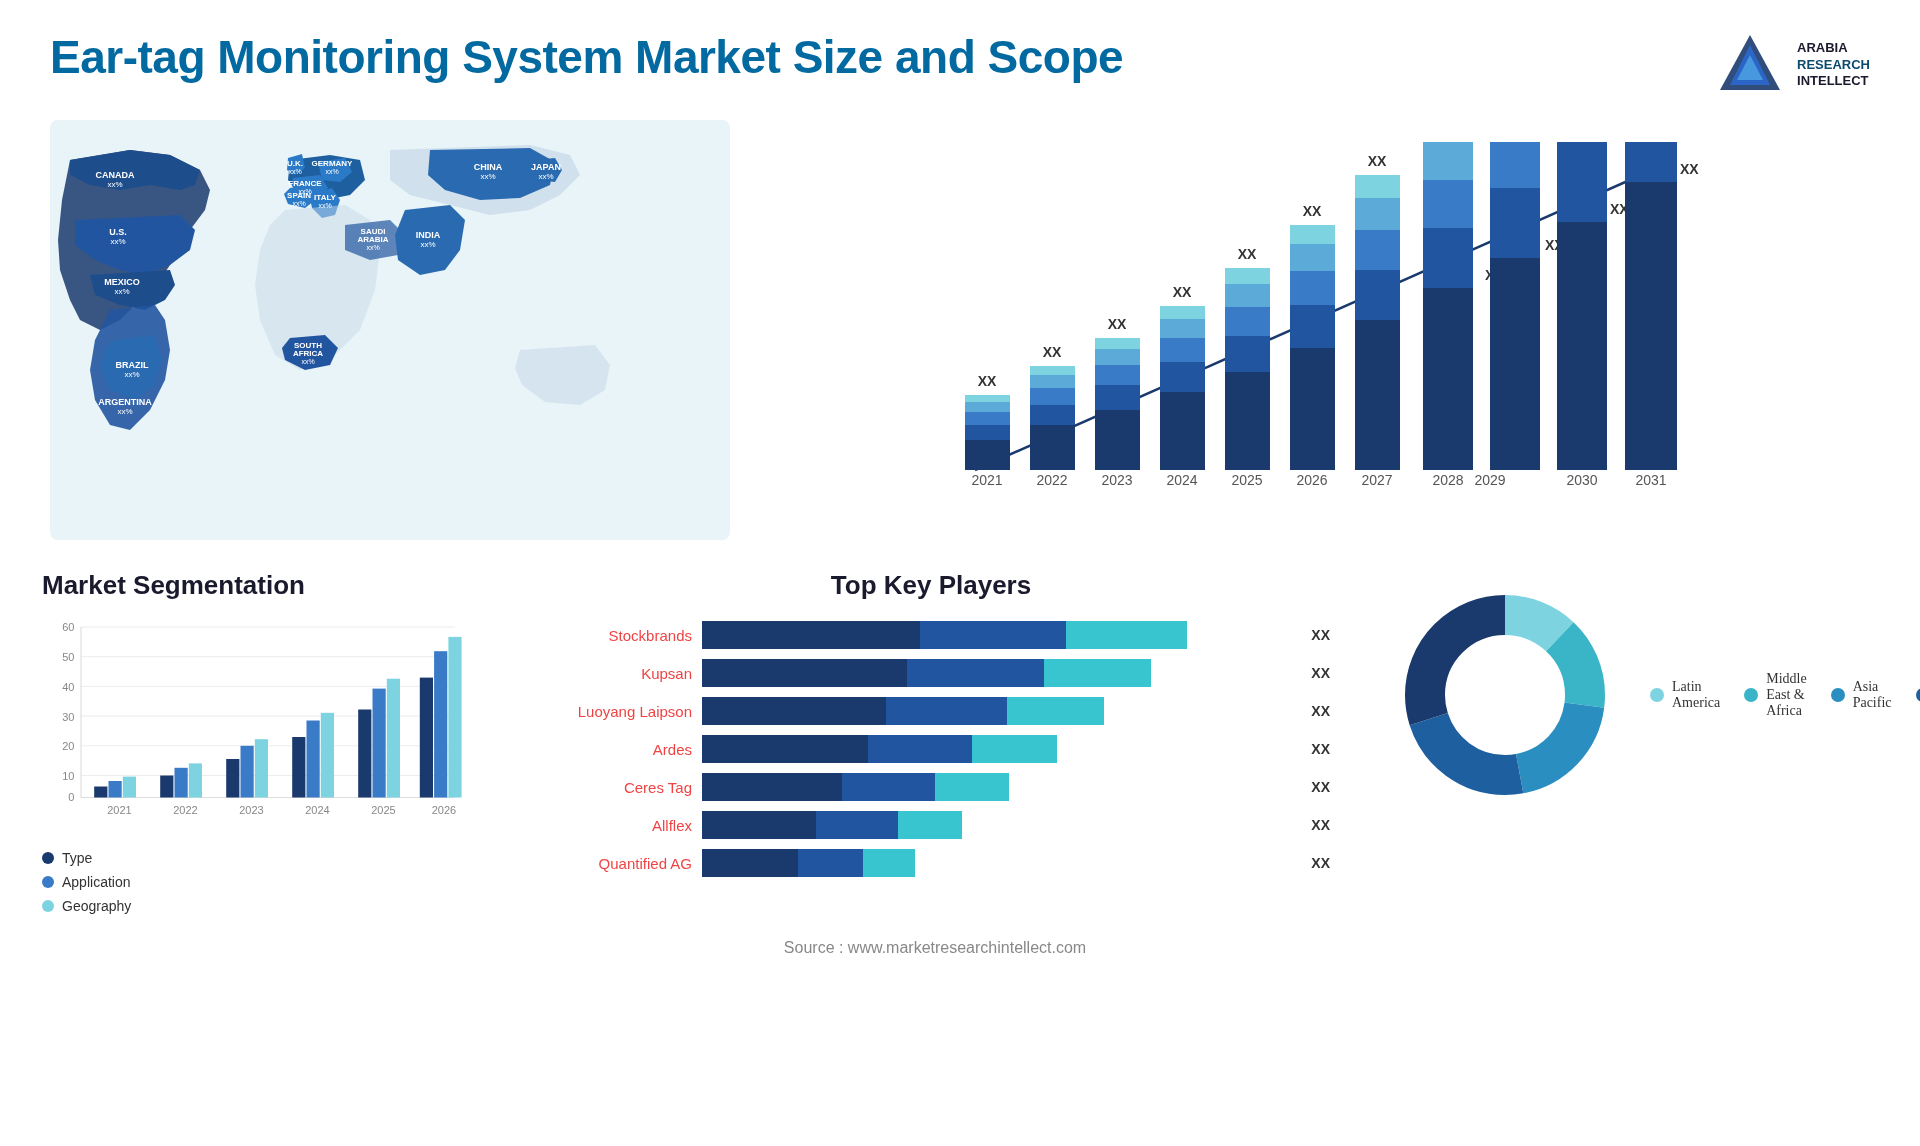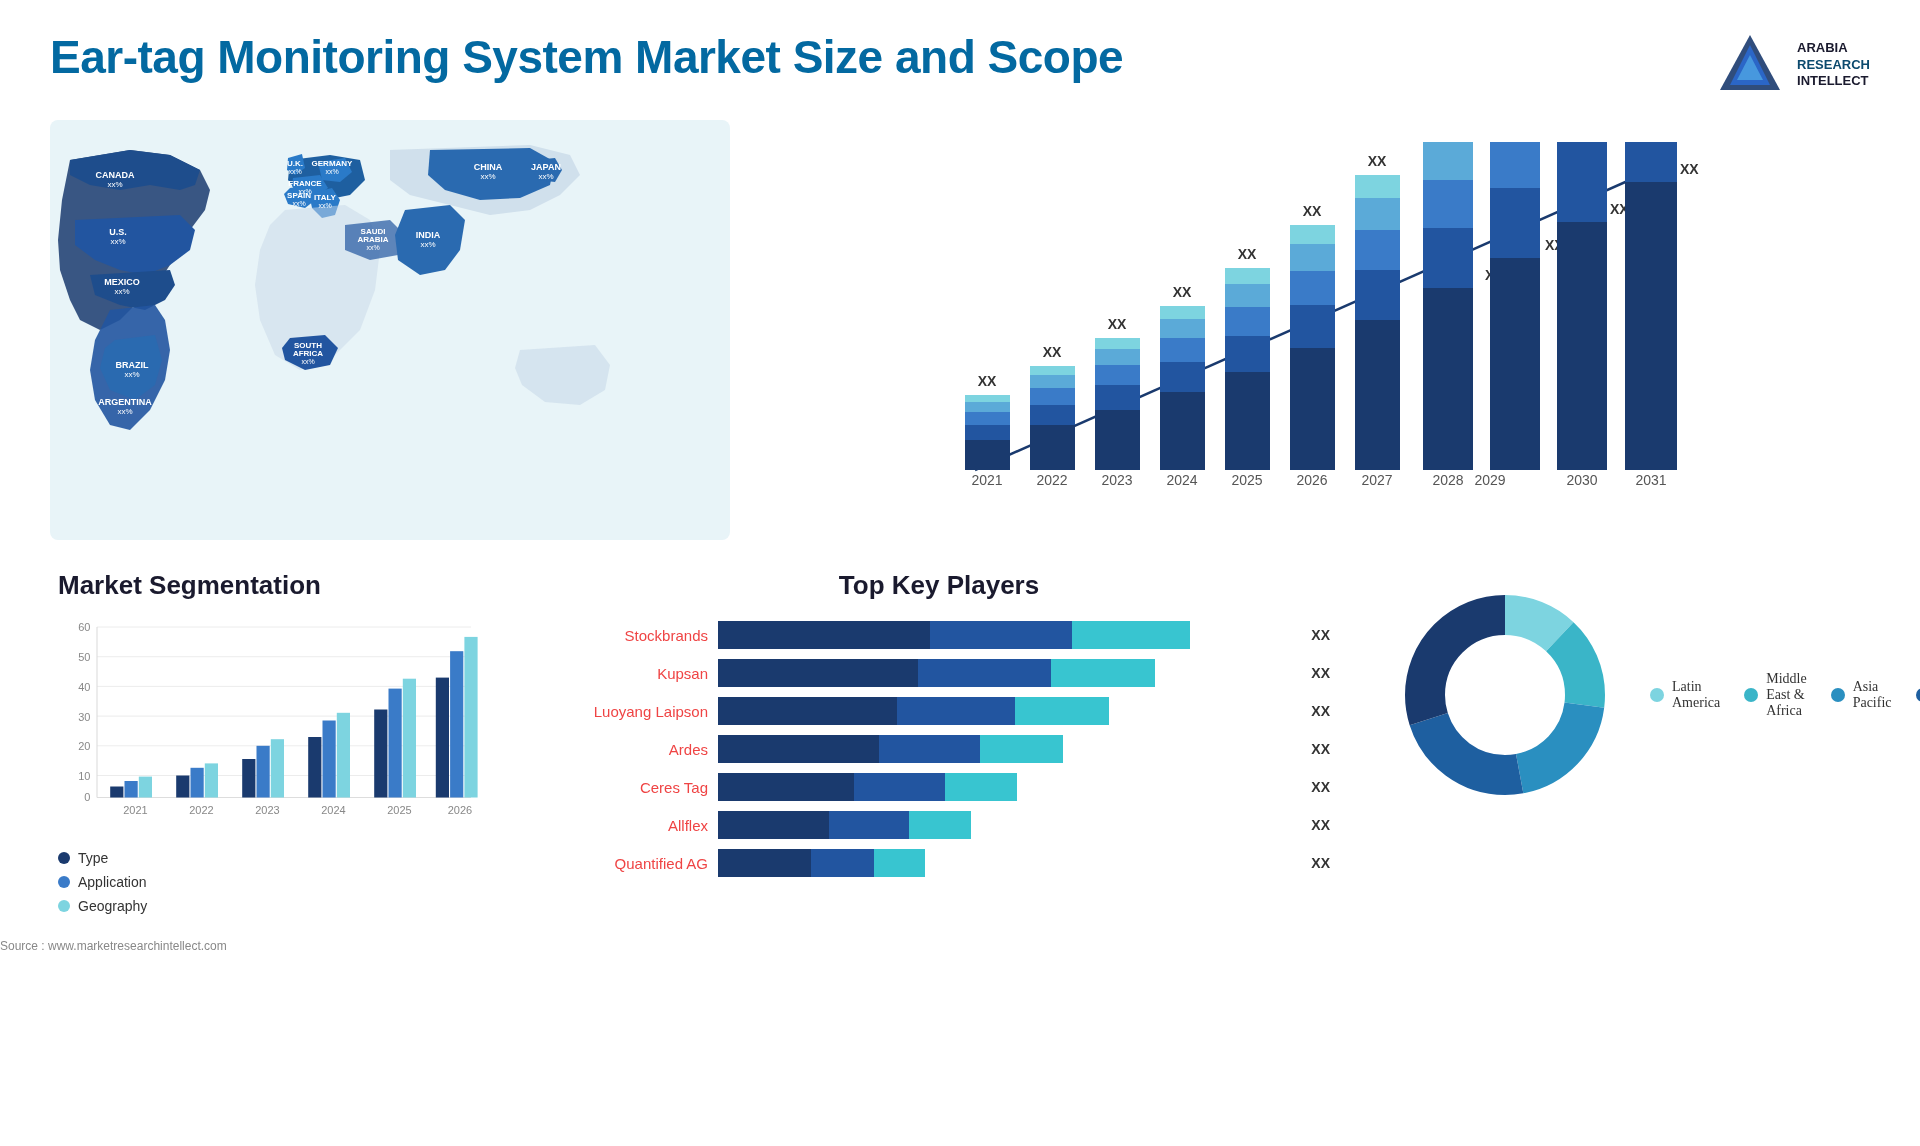--- a/index.html
+++ b/index.html
@@ -74,21 +74,21 @@
       grid-column: 2;
       grid-row: 1;
       padding-left: 20px;
     }
 
     
     .bottom-grid {
       display: grid;
       grid-template-columns: 430px 1fr 480px;
       gap: 40px;
-      padding: 10px 50px 20px 58px;
+      padding: 10px 50px 20px 42px;
     }
 
     
     .segmentation-section {
       position: relative;
     }
     .section-title {
       font-size: 26px;
       font-weight: 700;
       color: #1a1a2e;
@@ -202,22 +202,22 @@
       font-size: 14px;
       color: #333;
     }
     .seg-legend-dot {
       width: 12px;
       height: 12px;
       border-radius: 50%;
     }
 
     .source-text {
-      text-align: left;
-      font-size: 12px;
+      text-align: center;
+      font-size: 16px;
       color: #888;
       padding-right: 50px;
       margin-top: 5px;
     }
   </style>
 </head>
 <body>
 
 <div class="header">
   <h1 class="main-title">Ear-tag Monitoring System Market Size and Scope</h1>

